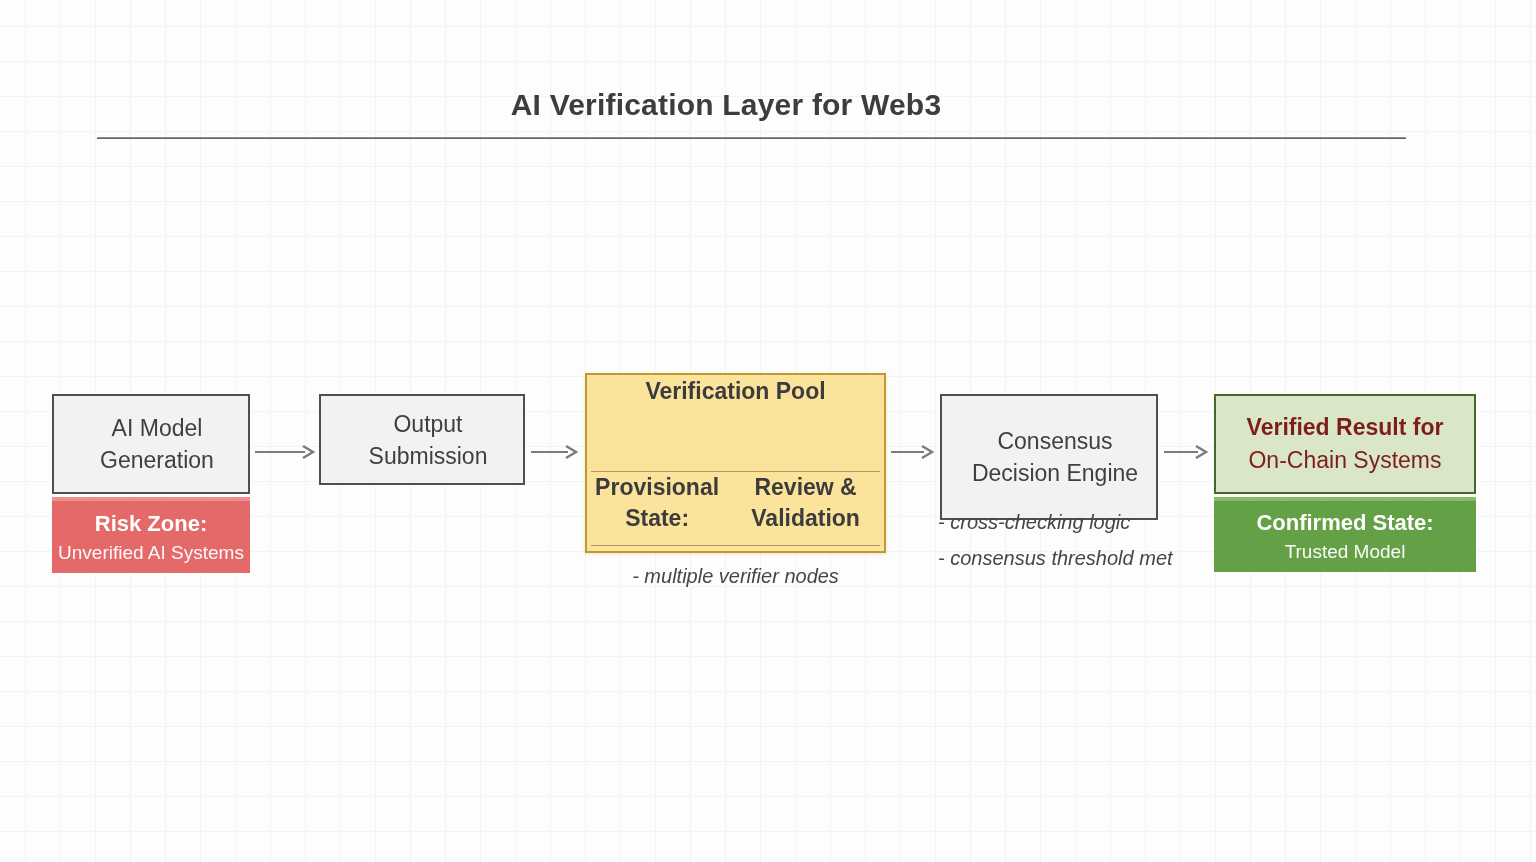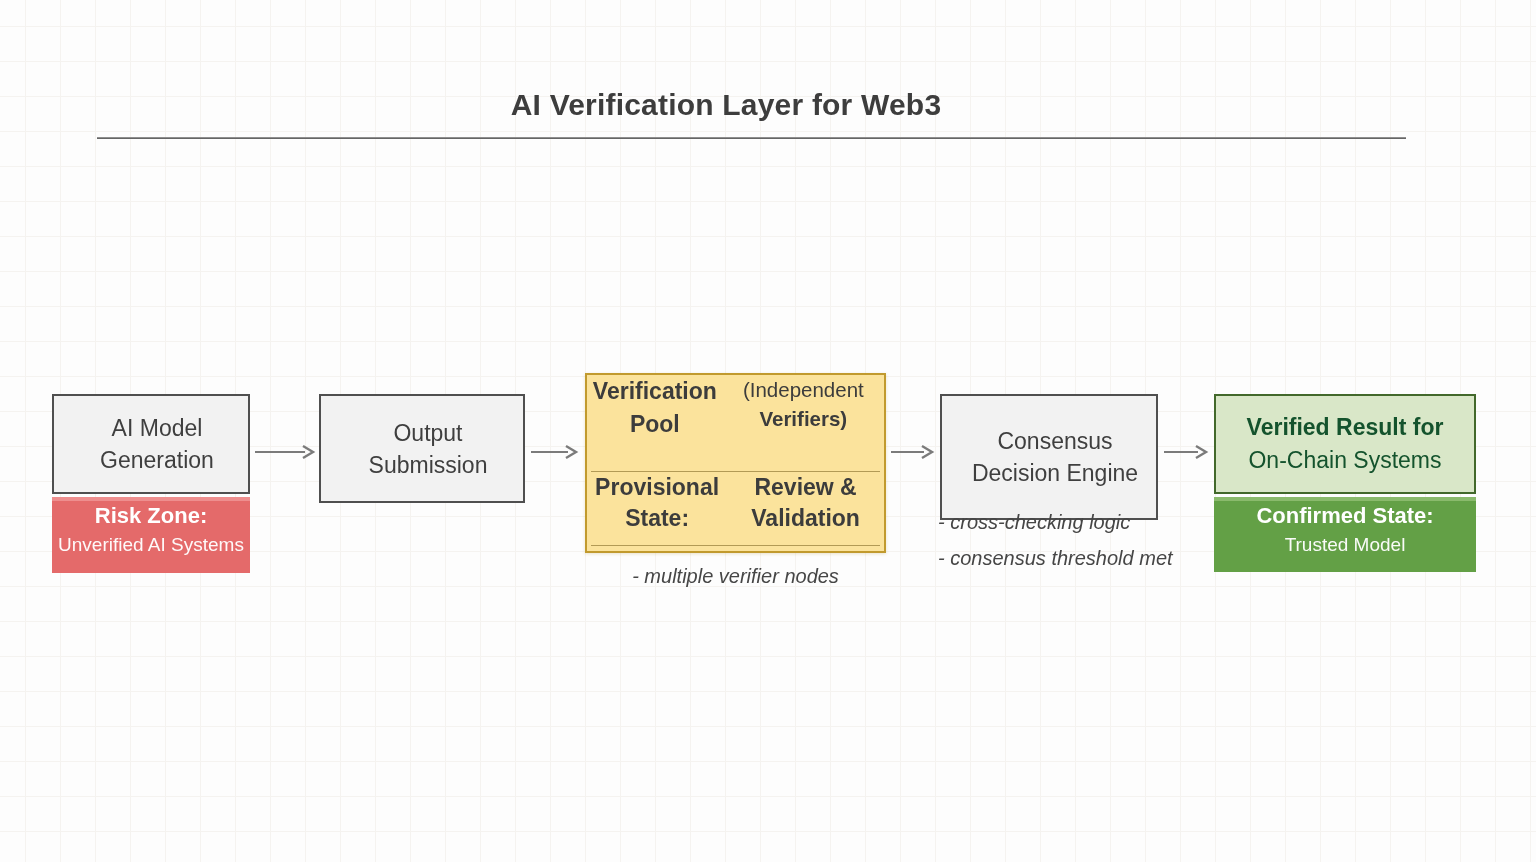--- a/index.html
+++ b/index.html
@@ -30,31 +30,31 @@
   .node{
     position:absolute;box-sizing:border-box;
     display:flex;flex-direction:column;justify-content:center;
     text-align:center;
   }
   .gray{
     background:#f2f2f2;border:2px solid #4f4f4f;
     font-size:23px;line-height:32px;color:#3f3f3f;padding-left:12px;
   }
   .n1{left:52px;top:394px;width:198px;height:100px;}
-  .n2{left:319px;top:394px;width:206px;height:109px;text-align:center;}
+  .n2{left:319px;top:394px;width:206px;height:91px;text-align:center;}
   .n4{left:940px;top:394px;width:218px;height:126px;}
   .n5{
     left:1214px;top:394px;width:262px;height:100px;
     background:#d9e7c8;border:2px solid #42682b;
-    font-size:23px;line-height:33px;color:#14532d;
+    font-size:23px;line-height:33px;color:#7f1d1d;
   }
   .n5 .b1{font-weight:bold;}
   .badge{
     position:absolute;box-sizing:border-box;
-    display:flex;flex-direction:column;
+    display:flex;flex-direction:column;justify-content:center;
     text-align:center;color:#ffffff;
   }
   .badge-risk{
     left:52px;top:497px;width:198px;height:76px;
     background:#e46a6a;border-top:4px solid #ee8e8e;
   }
   .badge-confirmed{
     left:1214px;top:497px;width:262px;height:75px;
     background:#63a046;border-top:4px solid #8aba6c;
   }
@@ -119,21 +119,20 @@
   </div>
 
   <svg class="arrow a2" viewBox="0 0 49 16">
     <line x1="1" y1="8" x2="38" y2="8" stroke="#7b7b7b" stroke-width="2"></line>
     <polyline points="36,2 46,8 36,14" fill="none" stroke="#7b7b7b" stroke-width="2.4"></polyline>
   </svg>
 
   <div class="node n3">
     <div class="vp-top">
       <div class="vp-title">Verification Pool</div>
-      <div class="vp-sub"><span>(Independent </span><span class="vb">Verifiers)</span></div>
     </div>
     <div class="vp-div"></div>
     <div class="vp-state">
       <span>Provisional State:</span>
       <span>Review &amp; Validation</span>
     </div>
     <div class="vp-foot"></div>
   </div>
 
   <div class="note note-pool">- multiple verifier nodes</div>

